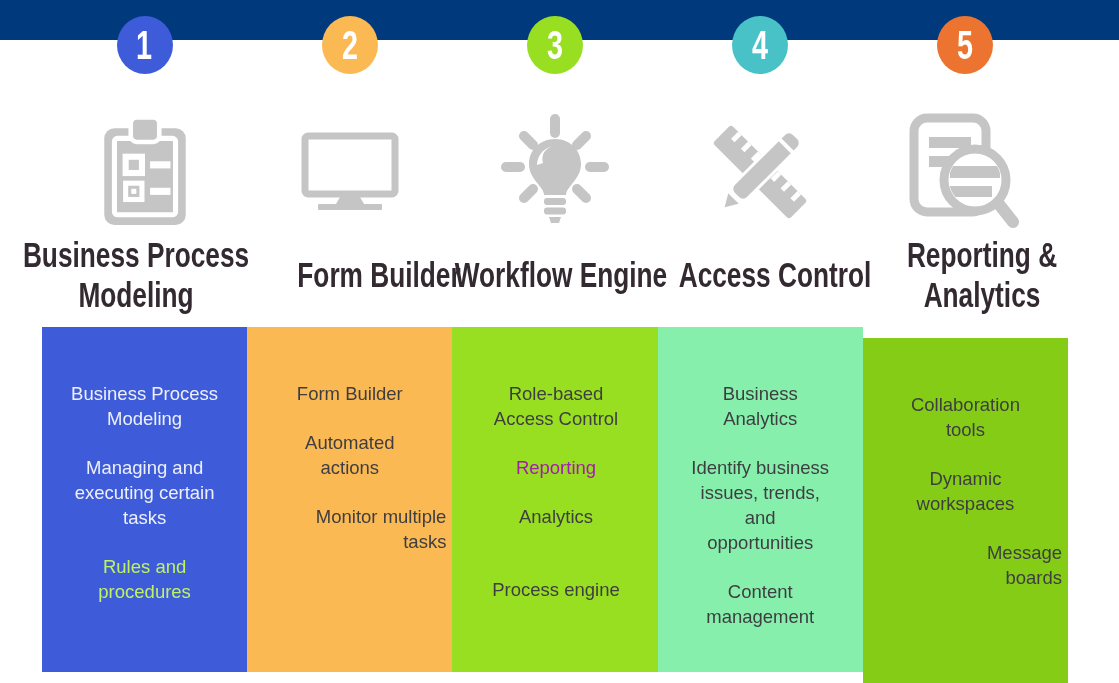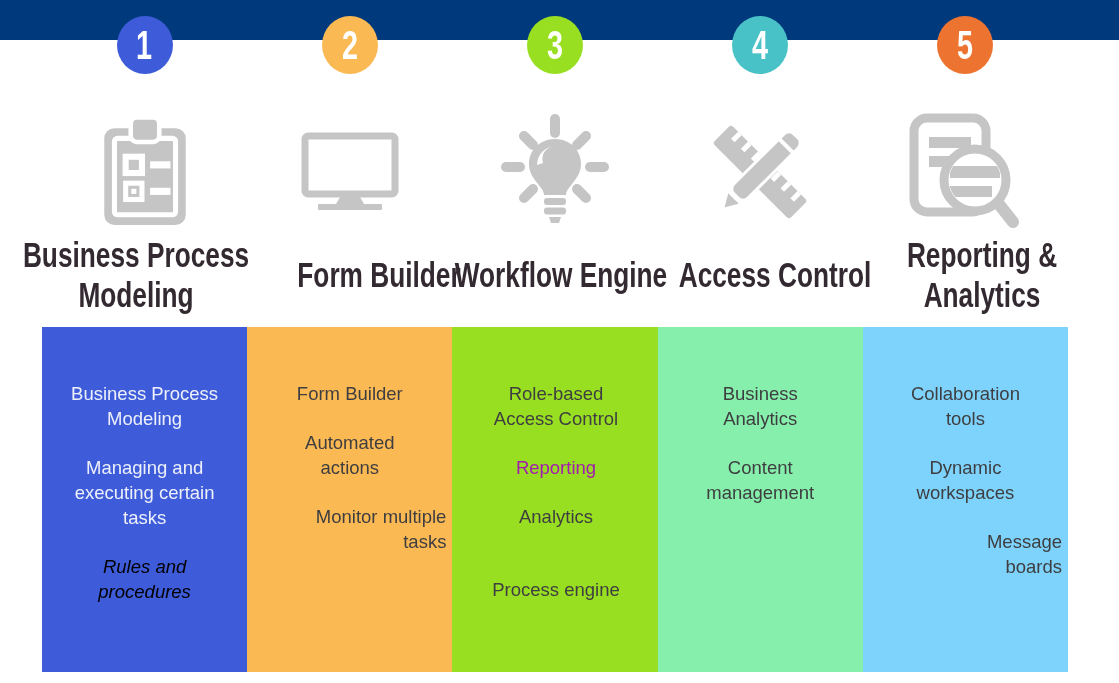--- a/index.html
+++ b/index.html
@@ -67,21 +67,21 @@
         </svg>
       </div>
       <div class="col-title t1">Business Process
 Modeling</div>
       <div class="box" style="background-color: rgb(62, 92, 217);">
         <p class="item" style="color: rgb(237, 240, 250);">Business Process
 Modeling</p>
         <p class="item" style="color: rgb(237, 240, 250);">Managing and
 executing certain
 tasks</p>
-        <p class="item" style="color: #000000; font-style: italic;">Rules and
+        <p class="item" style="color: #bef264;">Rules and
 procedures</p>
       </div>
     </div>
 
     <div class="column">
       <div class="circle" style="background-color: rgb(251, 185, 84);">
         <span>2</span>
       </div>
       <div class="icon-wrap">
         <svg width="100" height="80" viewBox="0 0 100 80">
@@ -153,20 +153,24 @@
             <rect x="46" y="5" width="20" height="85" rx="7" fill="#c5c5c5" stroke="#ffffff" stroke-width="3"></rect>
             <rect x="45" y="17" width="22" height="4" fill="#ffffff"></rect>
             <polygon points="46,92 66,92 56,109" fill="#c5c5c5" stroke="#ffffff" stroke-width="3" stroke-linejoin="round"></polygon>
           </g>
         </svg>
       </div>
       <div class="col-title t4">Access Control</div>
       <div class="box" style="background-color: #86efac;">
         <p class="item" style="color: rgb(62, 62, 64);">Business
 Analytics</p>
+        <p class="item" style="color: rgb(62, 62, 64);">Identify business
+issues, trends,
+and
+opportunities</p>
         <p class="item" style="color: rgb(62, 62, 64);">Content
 management</p>
       </div>
     </div>
 
     <div class="column">
       <div class="circle" style="background-color: rgb(236, 116, 48);">
         <span>5</span>
       </div>
       <div class="icon-wrap">
@@ -182,21 +186,21 @@
           <circle cx="69" cy="69" r="31" fill="#ffffff" stroke="#c5c5c5" stroke-width="9"></circle>
           <g clip-path="url(#lensClip)" fill="#c5c5c5">
             <rect x="44" y="55" width="50" height="12"></rect>
             <rect x="44" y="75" width="42" height="11"></rect>
           </g>
           <line x1="92" y1="92" x2="107" y2="111" stroke="#c5c5c5" stroke-width="12" stroke-linecap="round"></line>
         </svg>
       </div>
       <div class="col-title t5">Reporting &amp;
 Analytics</div>
-      <div class="box" style="background-color: #7dd3fc;">
+      <div class="box" style="background-color: #84cc16; margin-top: 11px;">
         <p class="item" style="color: rgb(62, 62, 64);">Collaboration
 tools</p>
         <p class="item" style="color: rgb(62, 62, 64);">Dynamic
 workspaces</p>
         <p class="item" style="color: rgb(62, 62, 64); text-align: right;">Message
 boards</p>
       </div>
     </div>
 
   </div>

